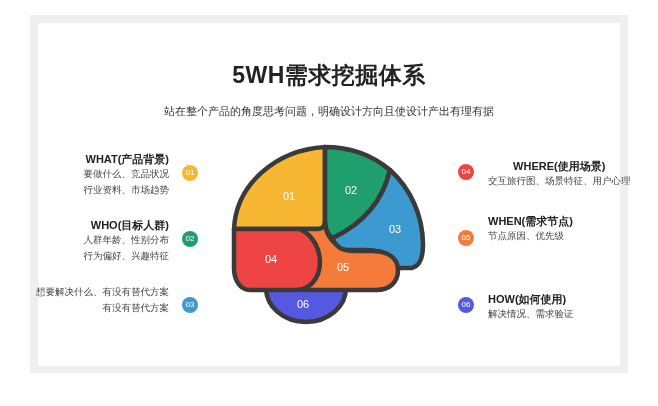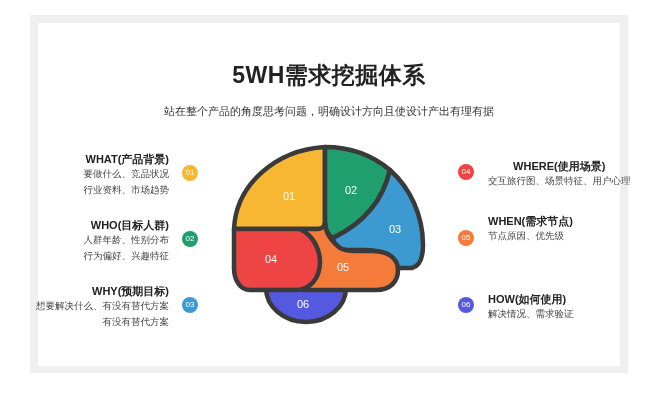--- a/index.html
+++ b/index.html
@@ -34,21 +34,20 @@
 <div class="badge" style="left:182px; top:165px; background:#f7b733;">01</div>
 
 <div class="item left" style="right:489px; top:218px;">
   <div class="h">WHO(目标人群)</div>
   <div class="d">人群年龄、性别分布</div>
   <div class="d">行为偏好、兴趣特征</div>
 </div>
 <div class="badge" style="left:182px; top:231px; background:#1f9e6e;">02</div>
 
 <div class="item left" style="right:489px; top:284px;">
-  <div class="h">WHY(预期目标)</div>
   <div class="d">想要解决什么、有没有替代方案</div>
   <div class="d">有没有替代方案</div>
 </div>
 <div class="badge" style="left:182px; top:297px; background:#3d9ad1;">03</div>
 
 <div class="badge" style="left:458px; top:164px; background:#ee4444;">04</div>
 <div class="item" style="left:488px; top:159px;text-align:center;">
   <div class="h">WHERE(使用场景)</div>
   <div class="d">交互旅行图、场景特征、用户心理</div>
 </div>

